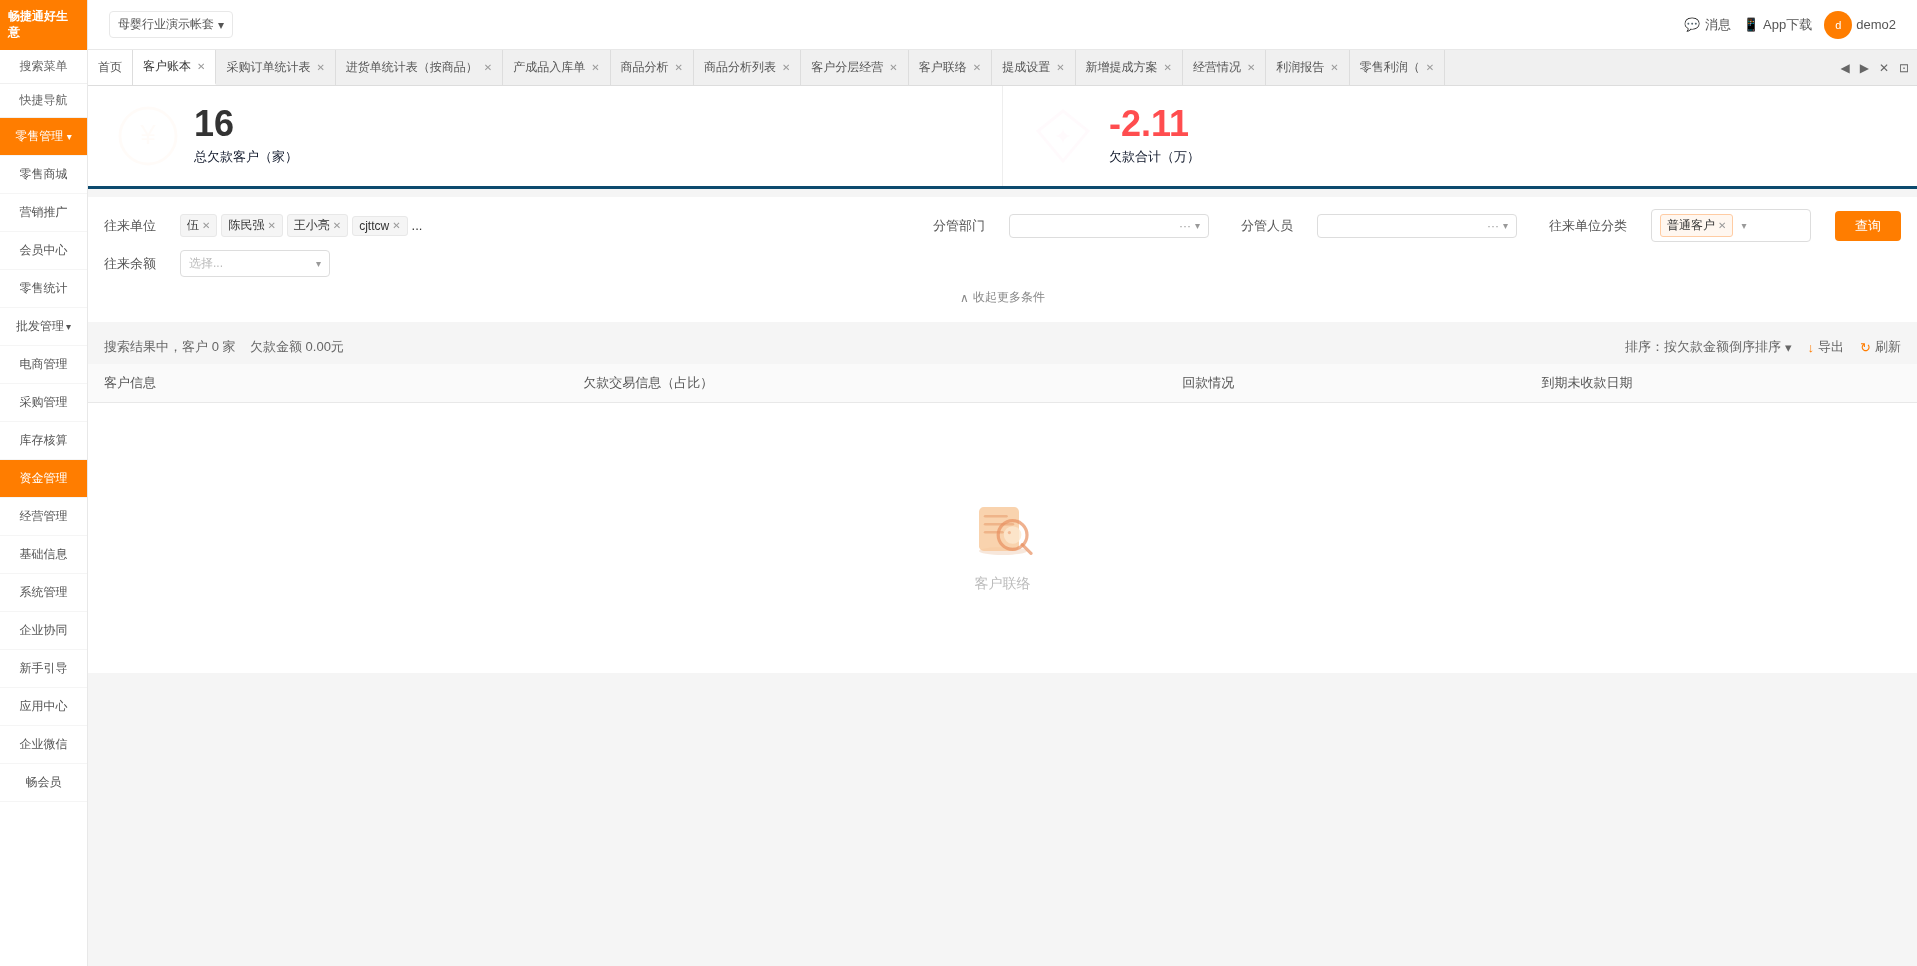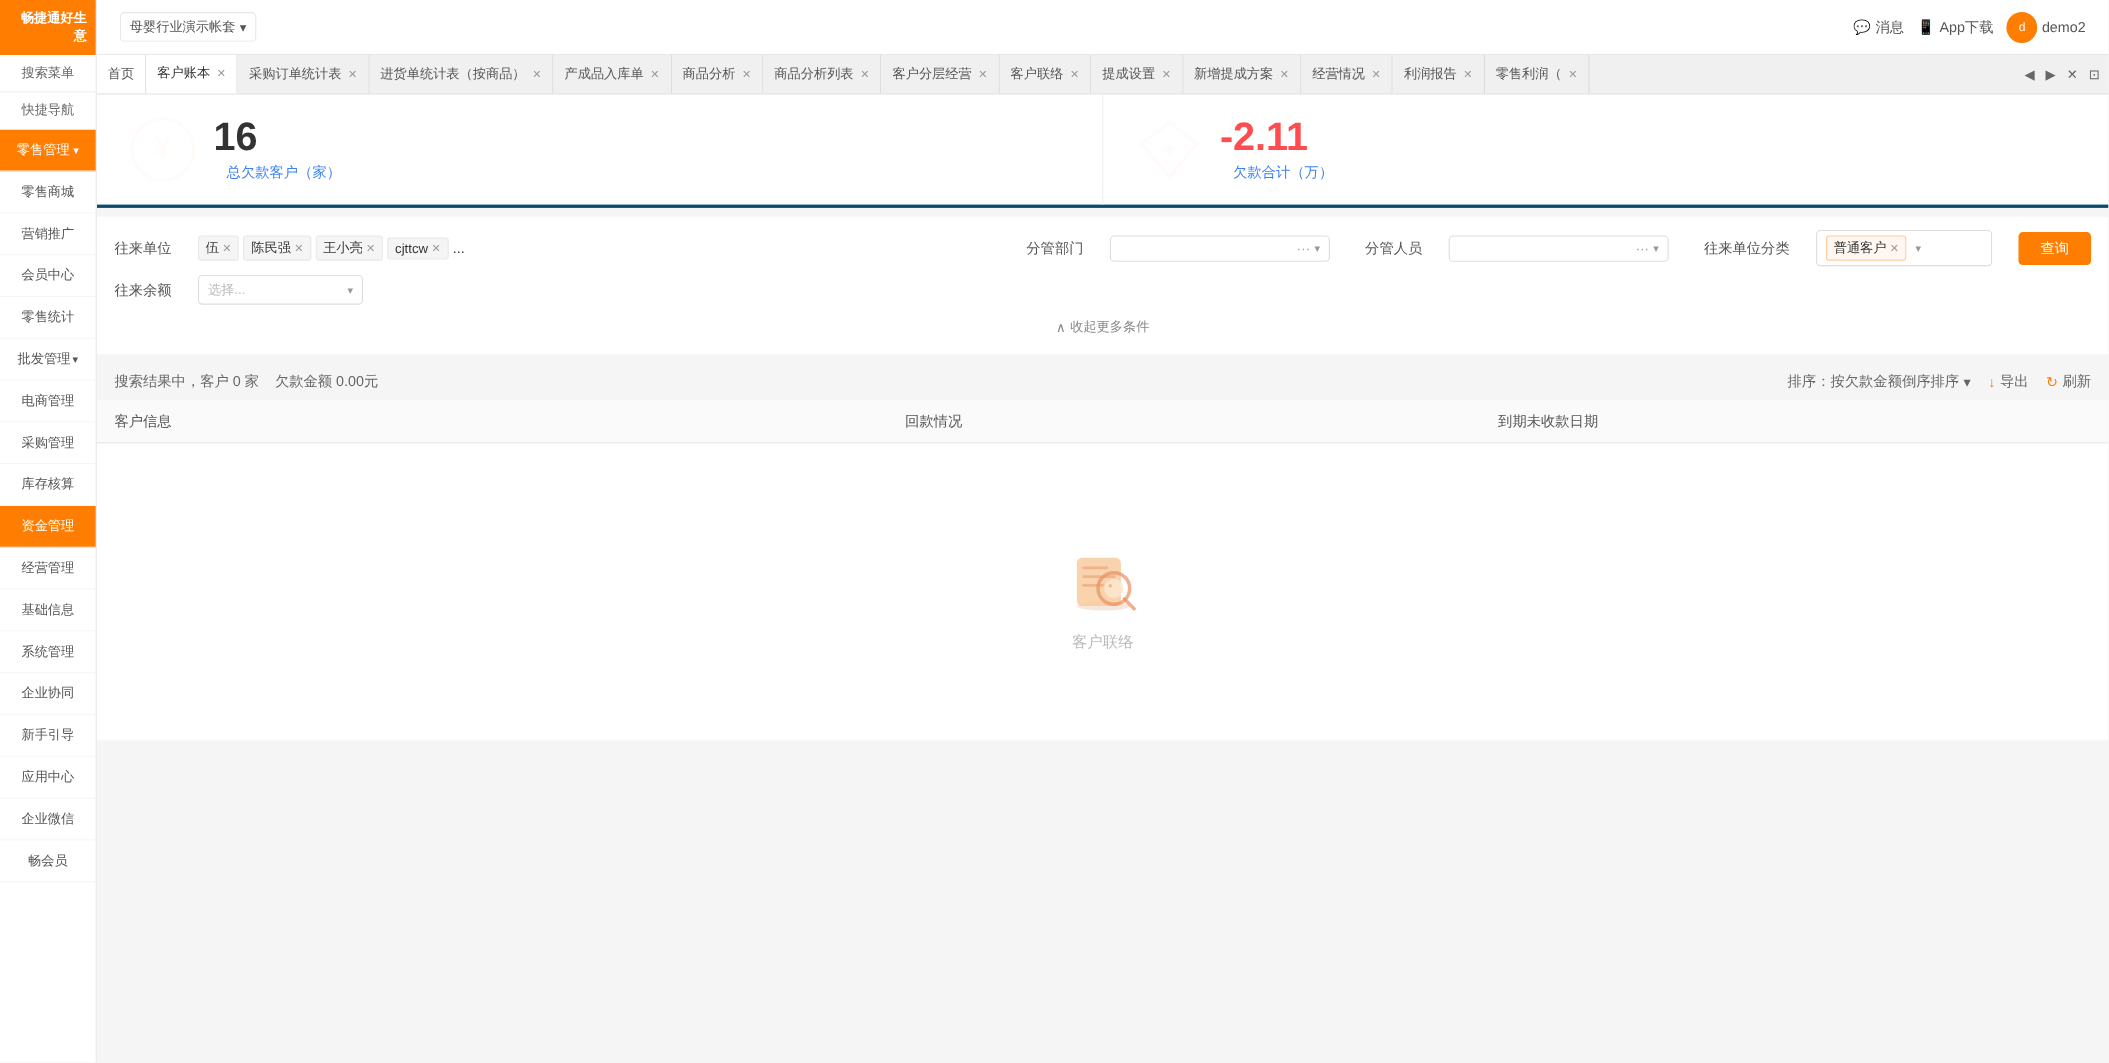--- a/index.html
+++ b/index.html
@@ -4,21 +4,21 @@
   <style>
     * { box-sizing: border-box; margin: 0; padding: 0; font-family: "Microsoft YaHei", "PingFang SC", sans-serif; }
     body { background: #f5f5f5; font-size: 13px; color: #333; overflow: hidden; height: 966px; }
 
     
     .app-wrapper { display: flex; height: 100%; }
 
     
     .sidebar { width: 88px; background: #fff; border-right: 1px solid #e8e8e8; display: flex; flex-direction: column; flex-shrink: 0; }
     .sidebar-logo { background: #ff7d00; height: 50px; display: flex; align-items: center; justify-content: center; padding: 0 8px; }
-    .sidebar-logo-text { color: #fff; font-size: 12px; font-weight: bold; line-height: 1.3; text-align: right; }
+    .sidebar-logo-text { color: #fff; font-size: 12px; font-weight: bold; line-height: 1.3; text-align: left; }
     .sidebar-search { padding: 8px 6px; border-bottom: 1px solid #f0f0f0; text-align: center; color: #666; font-size: 12px; cursor: pointer; }
     .sidebar-nav-item { padding: 10px 6px; text-align: center; color: #555; font-size: 12px; cursor: pointer; border-bottom: 1px solid #f5f5f5; }
     .sidebar-nav-item.active { background: #ff7d00; color: #fff; }
     .sidebar-nav-item .sub-arrow { font-size: 10px; }
 
     
     .main-area { flex: 1; display: flex; flex-direction: column; overflow: hidden; }
 
     
     .top-bar { background: #fff; height: 50px; display: flex; align-items: center; justify-content: space-between; padding: 0 21px; border-bottom: 1px solid #e8e8e8; flex-shrink: 0; }
@@ -44,21 +44,21 @@
     .stats-row { display: flex; background: #fff; margin-bottom: 8px; border-bottom: 3px solid #0c4a6e; }
     .stat-card { flex: 1; padding: 20px 30px; display: flex; align-items: center; gap: 16px; border-right: 1px solid #eee; position: relative; }
     .stat-card:last-child { border-right: none; }
     .stat-icon { width: 60px; height: 60px; opacity: 0.15; font-size: 40px; display: flex; align-items: center; justify-content: center; }
     .stat-icon.orange { color: #ff7d00; }
     .stat-icon.pink { color: #ff4d9e; }
     .stat-icon.blue { color: #4d7cff; }
     .stat-info { display: flex; flex-direction: column; }
     .stat-value { font-size: 36px; font-weight: bold; color: #333; line-height: 1; }
     .stat-value.red { color: #ff4d4f; }
-    .stat-label { font-size: 13px; color: #3b82f6; margin-top: 6px; margin-left: 12px; }
+    .stat-label { font-size: 13px; color: #0f172a; margin-top: 6px; }
     .stat-actions { position: absolute; top: 12px; right: 16px; display: flex; gap: 12px; font-size: 12px; color: #888; }
     .stat-action-link { cursor: pointer; display: flex; align-items: center; gap: 3px; }
 
     
     .filter-area { background: #fff; padding: 12px 16px; margin-bottom: 8px; }
     .filter-row { display: flex; align-items: center; gap: 24px; margin-bottom: 8px; flex-wrap: wrap; }
     .filter-label { font-size: 13px; color: #555; white-space: nowrap; }
     .filter-tags { display: flex; flex-wrap: wrap; gap: 4px; align-items: center; flex: 1; }
     .filter-tag { display: flex; align-items: center; gap: 3px; background: #f5f5f5; border: 1px solid #e8e8e8; border-radius: 3px; padding: 2px 6px; font-size: 12px; color: #333; }
     .filter-tag .tag-close { color: #999; cursor: pointer; font-size: 10px; }
@@ -365,20 +365,21 @@
           <div class="result-action">
             <span class="icon">↻</span>
             <span>刷新</span>
           </div>
         </div>
       </div>
 
       <div class="table-area">
         <div class="table-header">
           <div class="table-col-1">客户信息</div>
+          <div class="table-col-2">欠款交易信息（占比）</div>
           <div class="table-col-3">回款情况</div>
           <div class="table-col-4">到期未收款日期</div>
         </div>
 
         <div class="empty-state">
           <div class="empty-icon">
             <svg viewBox="0 0 120 100" width="120" height="100">
 
               <ellipse cx="60" cy="85" rx="30" ry="5" fill="#f0d0b8" opacity="0.5"></ellipse>
               <rect x="30" y="30" width="50" height="55" rx="6" fill="#f7c89a" opacity="0.8"></rect>

